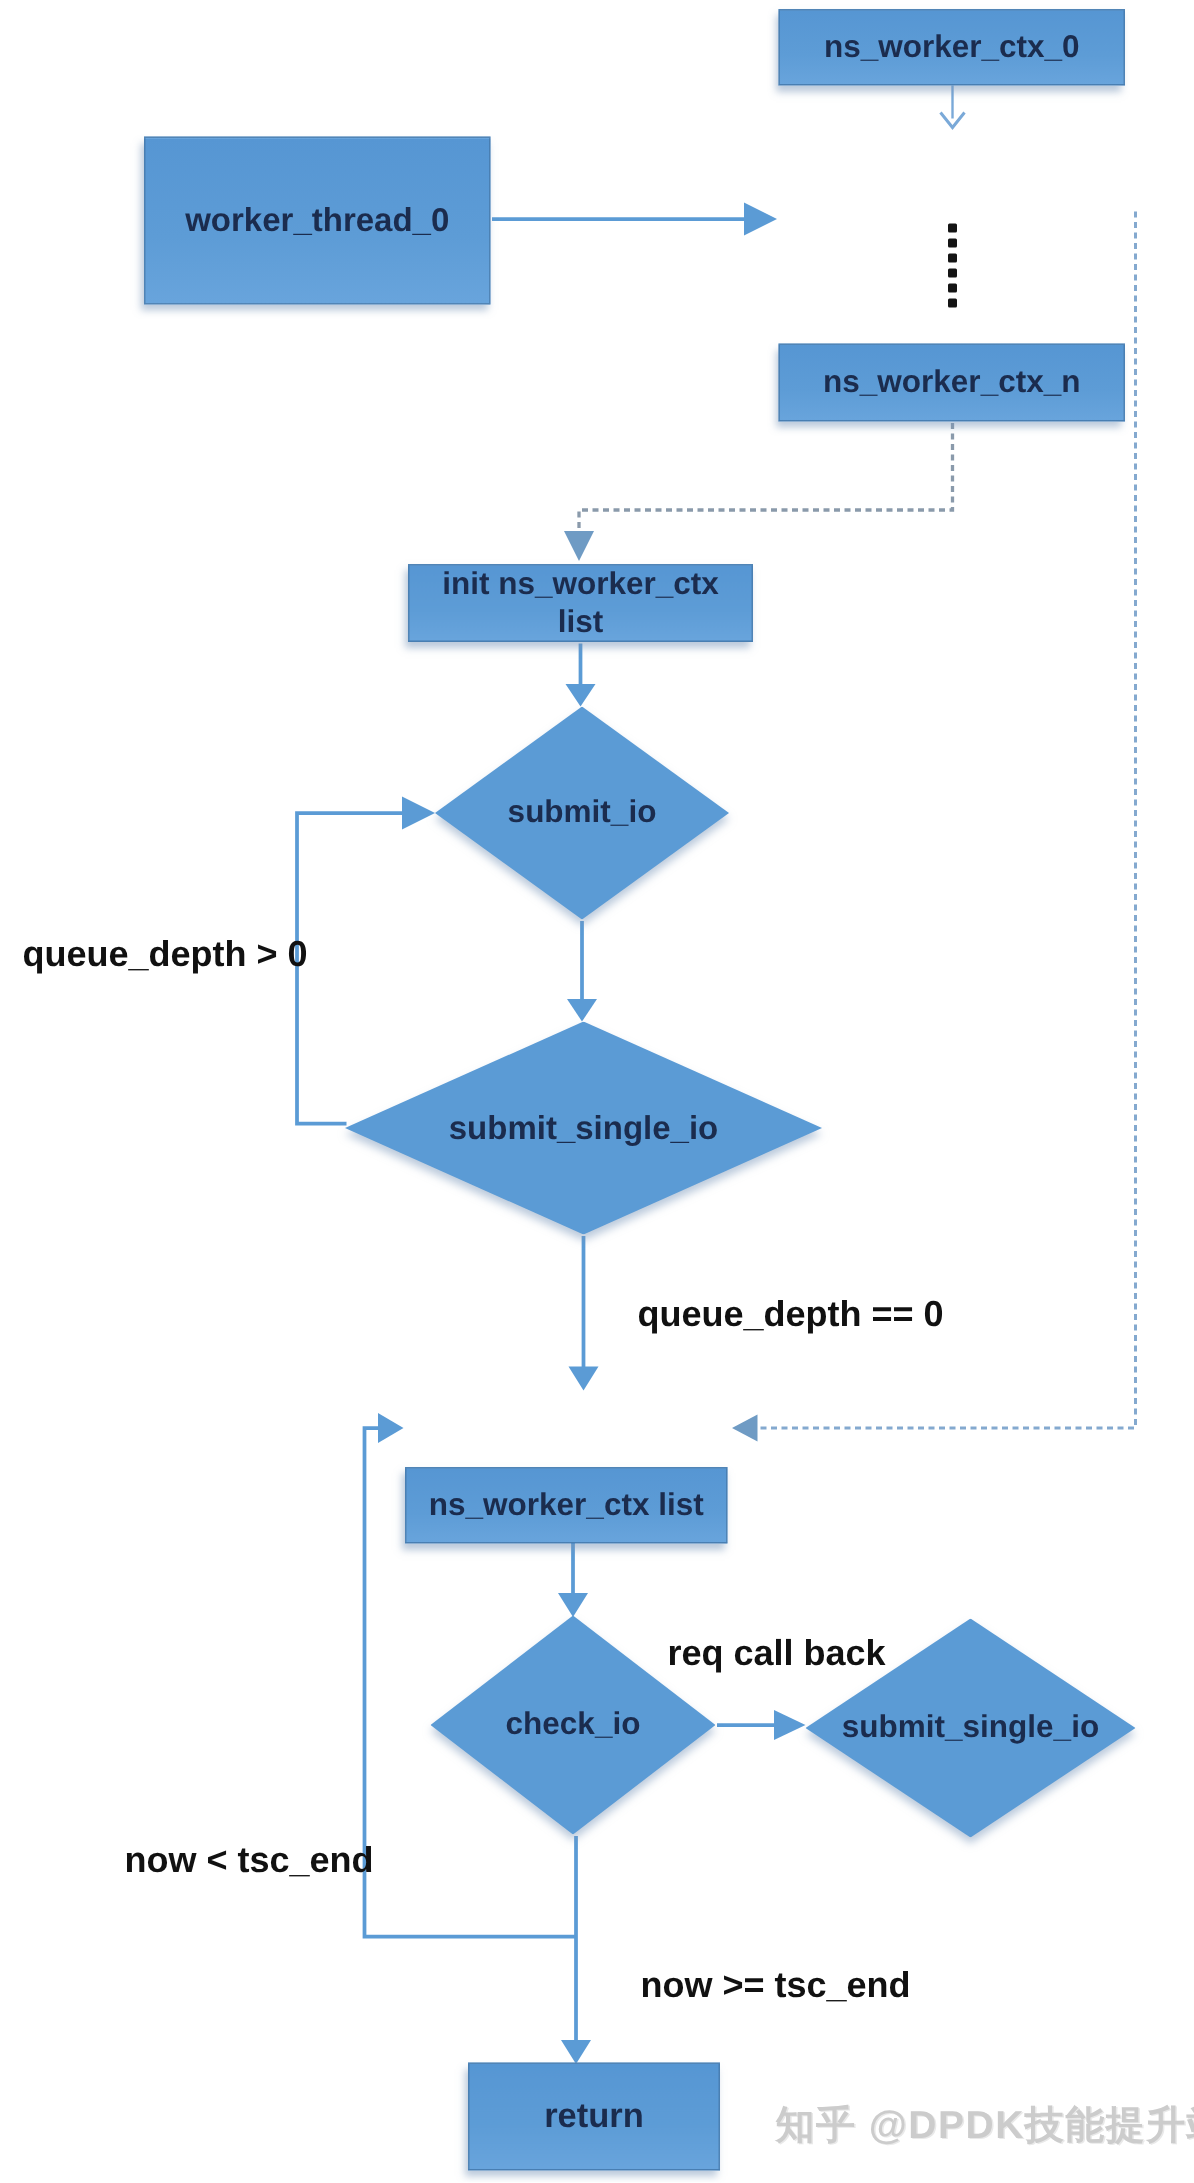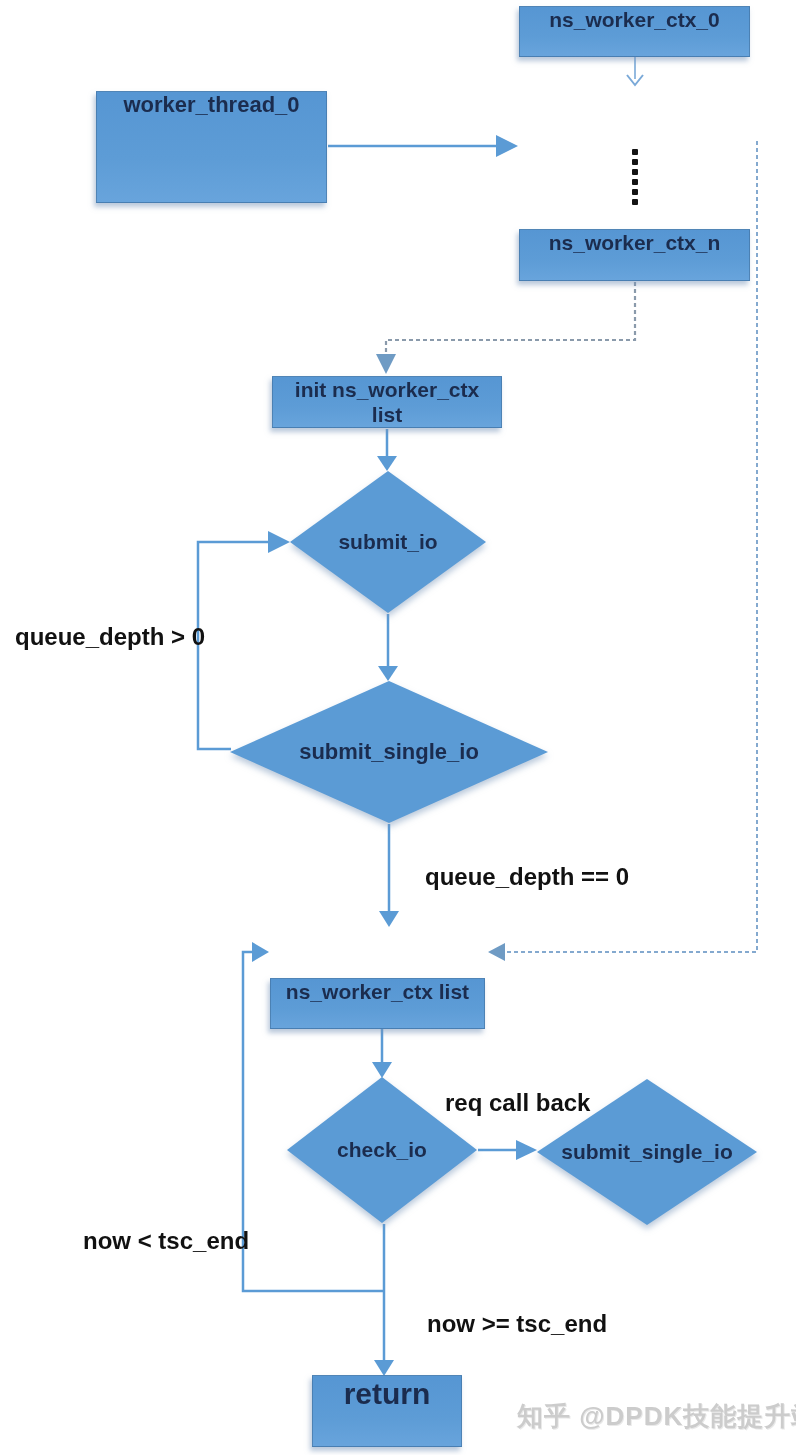--- a/index.html
+++ b/index.html
@@ -2,21 +2,21 @@
 <html><head>
 <meta charset="utf-8">
 <style>
   html,body{margin:0;padding:0;background:#ffffff;}
   .canvas{
     position:relative;width:796px;height:1455px;background:#ffffff;overflow:hidden;
     font-family:"Liberation Sans","DejaVu Sans",sans-serif;
   }
   .wires{position:absolute;left:0;top:0;width:796px;height:1455px;}
   .node{
-    position:absolute;display:flex;align-items:flex-start;justify-content:center;
+    position:absolute;display:flex;align-items:center;justify-content:center;
     background:linear-gradient(180deg,#5696d3 0%,#5d9cd6 60%,#68a4dc 100%);
     border:1px solid rgba(62,108,152,.55);
     box-shadow:-2px 4px 5px rgba(118,148,184,.5);
     color:#1b2c4e;font-weight:bold;text-align:center;line-height:1.2;
     box-sizing:border-box;
   }
   .dwrap{position:absolute;filter:drop-shadow(0 4px 3px rgba(118,148,184,.5));}
   .diamond{
     width:100%;height:100%;
     clip-path:polygon(50% 0,100% 50%,50% 100%,0 50%);
@@ -101,21 +101,21 @@
   </div>
 
   <div class="node" style="left:519px;top:229px;width:231px;height:52px;font-size:21px;">
     <span>ns_worker_ctx_n</span>
   </div>
 
   <div class="node" style="left:270px;top:978px;width:215px;height:51px;font-size:21px;">
     <span>ns_worker_ctx list</span>
   </div>
 
-  <div class="node" style="left:312px;top:1375px;width:150px;height:72px;font-size:30px;">
+  <div class="node" style="left:312px;top:1375px;width:168px;height:72px;font-size:23px;">
     <span>return</span>
   </div>
 
   <div class="dwrap" style="left:290px;top:471px;width:196px;height:142px;">
     <div class="diamond" style="font-size:21px;">
       <span>submit_io</span>
     </div>
   </div>
 
   <div class="dwrap" style="left:230px;top:681px;width:318px;height:142px;">

